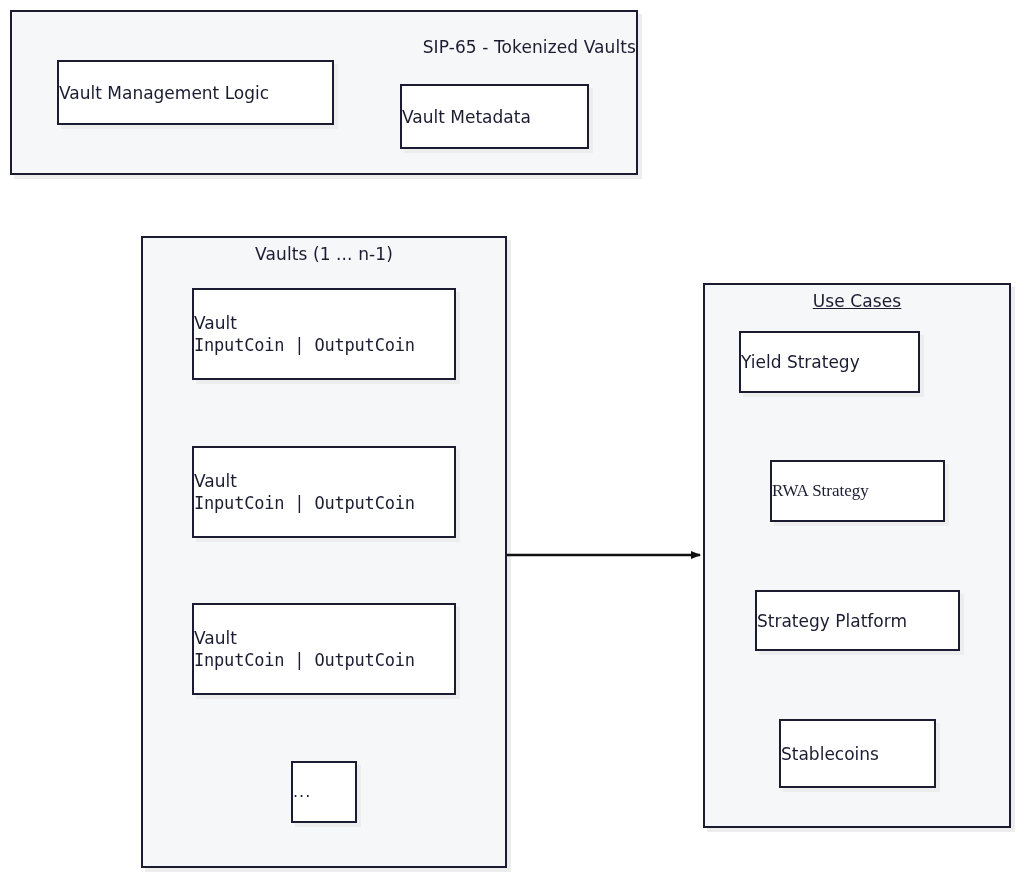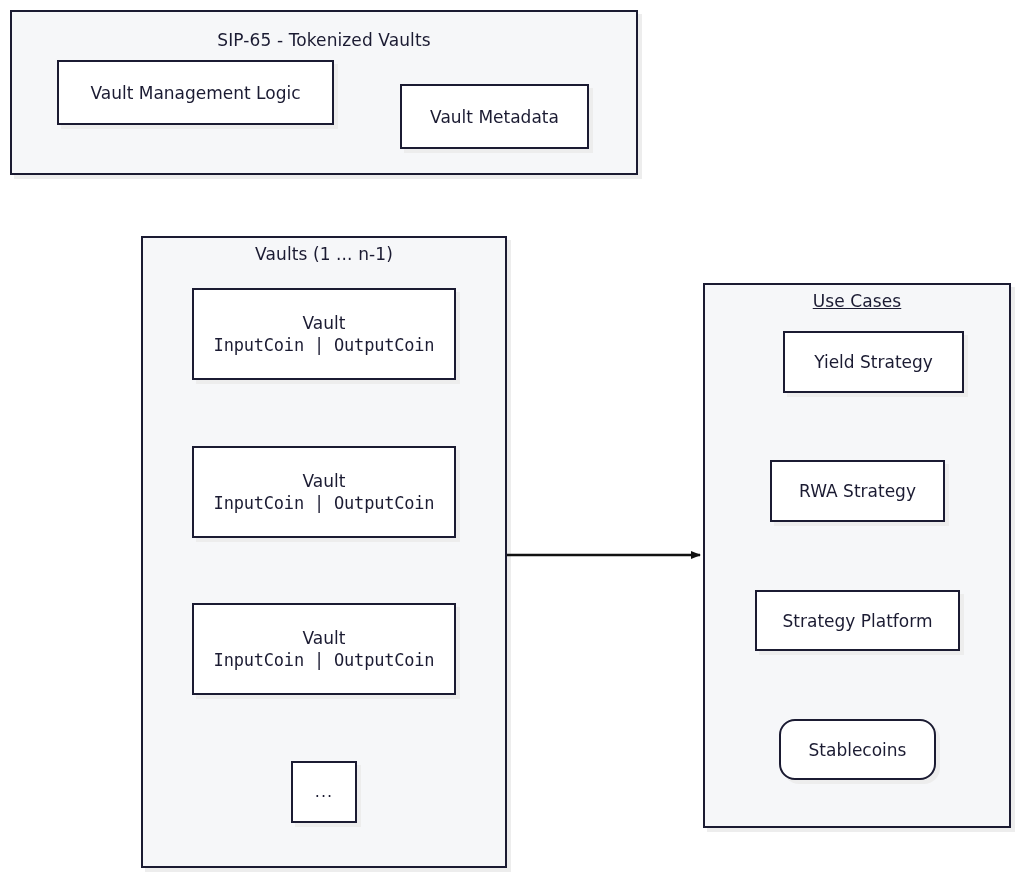--- a/index.html
+++ b/index.html
@@ -36,21 +36,21 @@
     white-space: nowrap;
   }
   .node {
     position: absolute;
     box-sizing: border-box;
     background: #ffffff;
     border: 2.5px solid #1b1b32;
     box-shadow: 4px 4px 0 0 #ededed;
     display: flex;
     flex-direction: column;
-    align-items: center;
+    align-items: flex-start;
     justify-content: center;
     text-align: center;
   }
   .node-label {
     font-size: 17px;
     line-height: 22px;
     color: #1b1b32;
     white-space: nowrap;
   }
   .node-label.mono {
@@ -70,21 +70,21 @@
     top: 0;
     width: 1024px;
     height: 882px;
     pointer-events: none;
   }
 </style>
 </head>
 <body>
 
 <div class="cluster" style="left:10px; top:10px; width:628px; height:165px;">
-  <div class="cluster-title" style="top:18px;">SIP-65 - Tokenized Vaults</div>
+  <div class="cluster-title" style="top:25px;text-align:right;">SIP-65 - Tokenized Vaults</div>
 </div>
 
 <div class="node" style="left:57px; top:60px; width:277px; height:65px;">
   <span class="node-label">Vault Management Logic</span>
 </div>
 
 <div class="node" style="left:400px; top:60px; width:189px; height:65px;margin-top:24px;">
   <span class="node-label">Vault Metadata</span>
 </div>
 
@@ -108,33 +108,33 @@
 </div>
 
 <div class="node" style="left:291px; top:761px; width:66px; height:62px;">
   <span class="node-label dots">...</span>
 </div>
 
 <div class="cluster" style="left:703px; top:283px; width:308px; height:545px;">
   <div class="cluster-title" style="top:6px;text-decoration:underline;">Use Cases</div>
 </div>
 
-<div class="node" style="left:783px; top:331px; width:181px; height:62px;">
+<div class="node" style="left:739px; top:331px; width:181px; height:62px;">
   <span class="node-label">Yield Strategy</span>
 </div>
 
-<div class="node" style="left:770px; top:460px; width:175px; height:62px;">
+<div class="node" style="left:770px; top:460px; width:175px; height:62px;font-family:Liberation Serif, serif;">
   <span class="node-label">RWA Strategy</span>
 </div>
 
 <div class="node" style="left:755px; top:590px; width:205px; height:61px;">
   <span class="node-label">Strategy Platform</span>
 </div>
 
-<div class="node" style="left:779px; top:719px; width:157px; height:61px;border-radius:16px;">
+<div class="node" style="left:779px; top:719px; width:157px; height:69px;">
   <span class="node-label">Stablecoins</span>
 </div>
 
 <svg class="edge-layer" viewBox="0 0 1024 882" width="1024" height="882">
   <defs>
     <marker id="arrowhead" markerWidth="10" markerHeight="8" refX="9" refY="4" orient="auto" markerUnits="userSpaceOnUse">
       <path d="M0,0 L10,4 L0,8 z" fill="#111111"></path>
     </marker>
   </defs>
   <line x1="507" y1="555" x2="700" y2="555" stroke="#111111" stroke-width="2.5" marker-end="url(#arrowhead)"></line>

